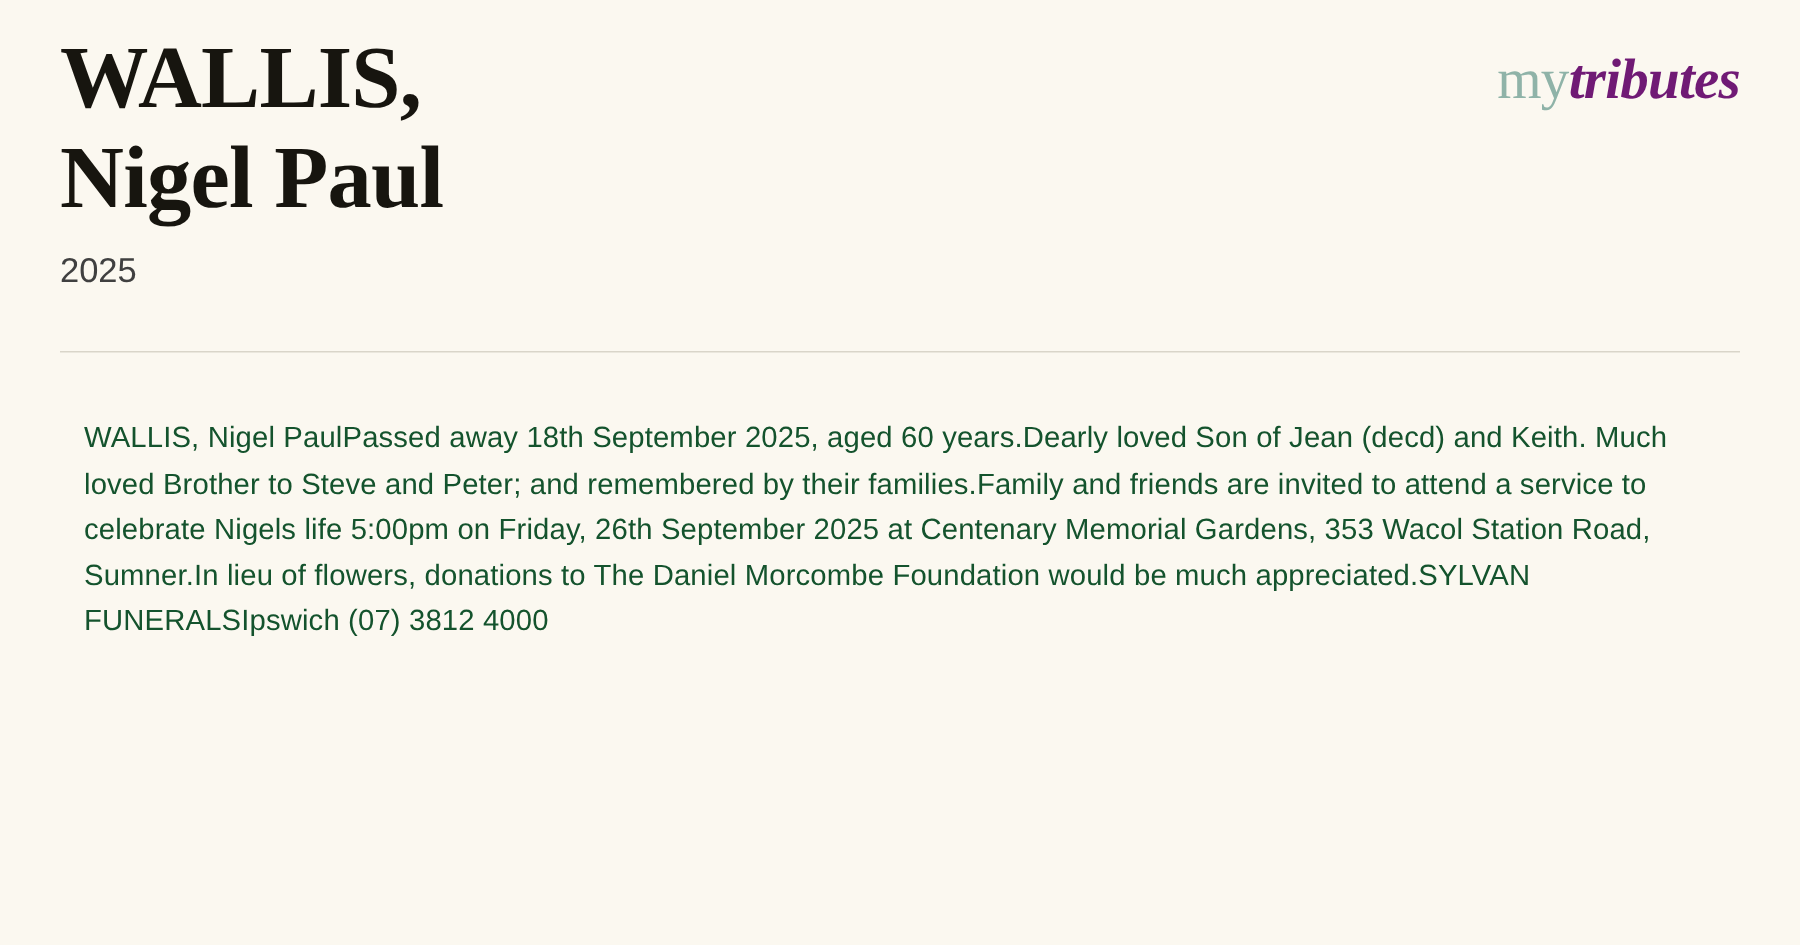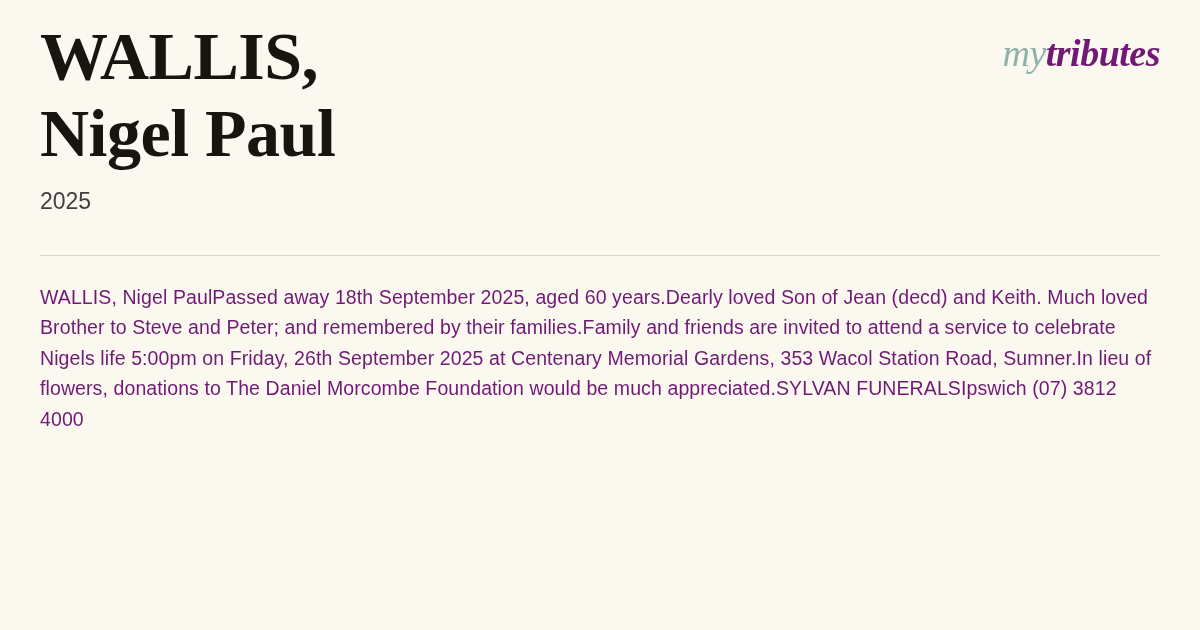--- a/index.html
+++ b/index.html
@@ -25,21 +25,20 @@
     top: 34px;
     right: 40px;
     font-family: "Liberation Serif", serif;
     font-size: 38px;
     letter-spacing: -0.5px;
     line-height: 1;
     white-space: nowrap;
   }
   .brand .my {
     color: #8fb3a8;
-    font-style: italic;
     font-weight: 400;
   }
   .brand .tributes {
     color: #701a75;
     font-style: italic;
     font-weight: 600;
   }
   .eyebrow {
     margin: 0;
     padding-top: 88px;
@@ -48,45 +47,45 @@
     font-weight: 400;
     font-size: 32px;
     line-height: 1.1;
     color: #24201c;
   }
   .name {
     margin: 0;
     padding-top: 18px;
     font-family: "Liberation Serif", serif;
     font-weight: 700;
-    font-size: 68px;
+    font-size: 59px;
     line-height: 1.13;
     letter-spacing: -0.5px;
     color: #17150f;
     max-width: 620px;
   }
   .year {
     margin: 0;
     padding-top: 16px;
     font-size: 23px;
     color: #404040;
     font-weight: 400;
   }
   .divider {
     margin-top: 40px;
     height: 1px;
     background: #d9d5c9;
     width: 1120px;
   }
   .body-text {
-    margin: 0;
+    margin: 16px;
     padding-top: 26px;
     font-size: 19.5px;
     line-height: 30.5px;
-    color: #701a75;
+    color: #14532d;
     max-width: 1136px;
     letter-spacing: 0.1px;
   }
 </style>
 </head>
 <body>
 
 <div class="page">
 
   <div class="brand">

